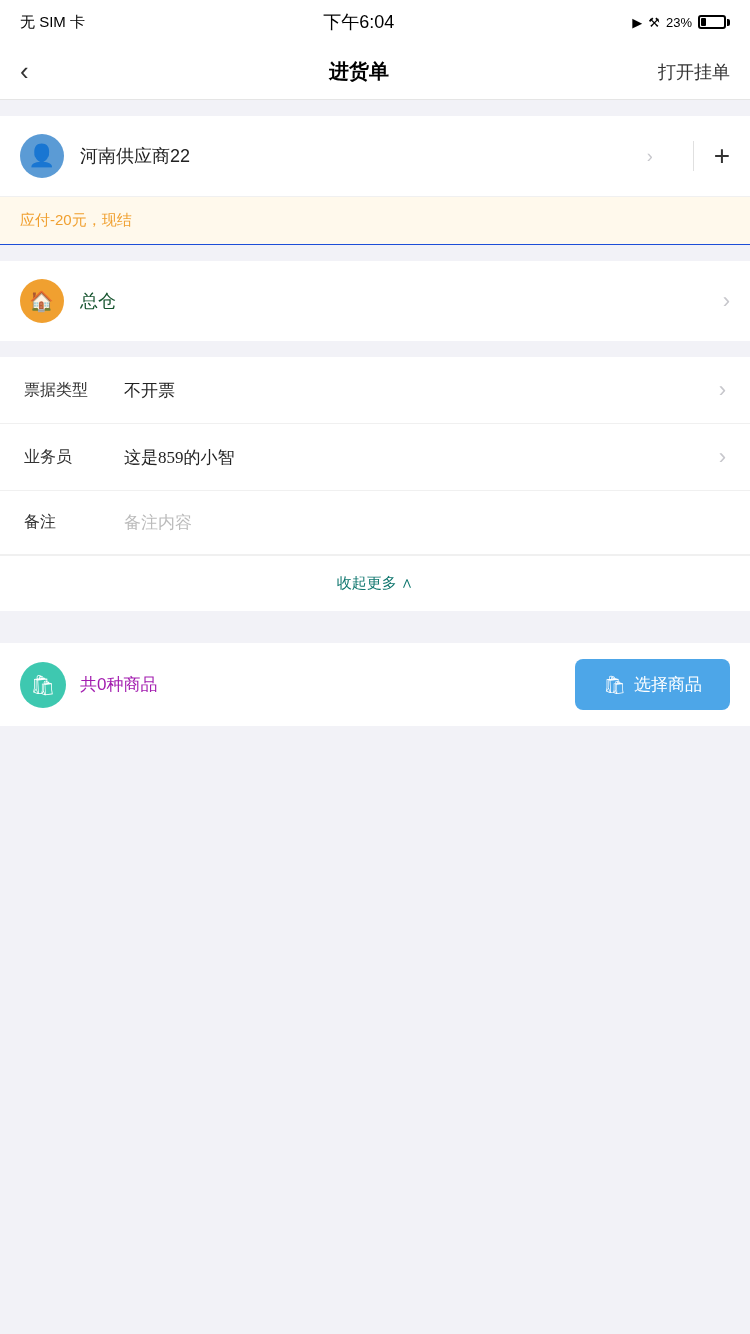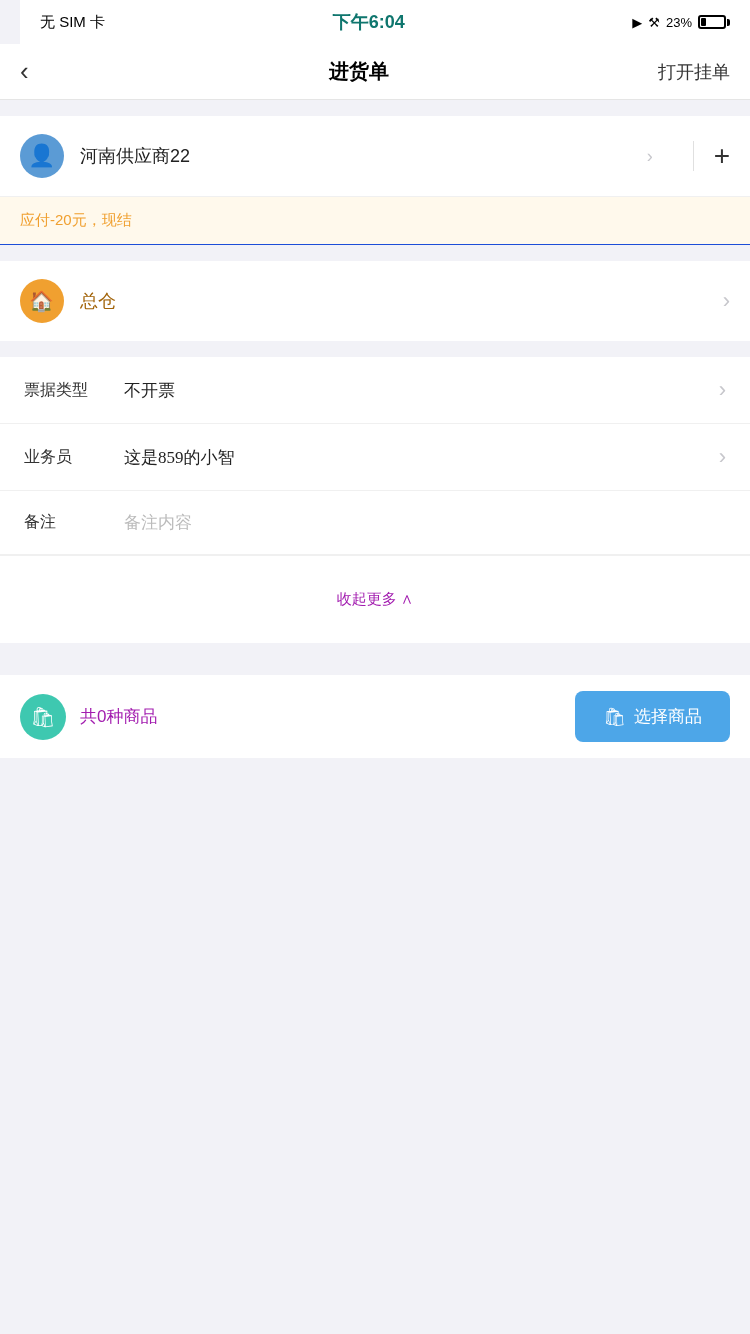--- a/index.html
+++ b/index.html
@@ -15,24 +15,23 @@
     
     .status-bar {
       background: #fff;
       height: 44px;
       display: flex;
       align-items: center;
       justify-content: space-between;
       padding: 0 20px;
       font-size: 15px;
       font-weight: 500;
-      margin-left: 20px;
     }
     .status-left { font-size: 15px; color: #000; }
-    .status-center { font-size: 18px; font-weight: 700; color: #0f766e; text-align: right; }
+    .status-center { font-size: 18px; font-weight: 400; color: #000000; text-align: right; }
     .status-right { display: flex; align-items: center; gap: 6px; font-size: 13px; color: #000; }
 
     
     .nav-bar {
       background: #fff;
       height: 56px;
       display: flex;
       align-items: center;
       justify-content: space-between;
       padding: 0 20px;
@@ -141,21 +140,21 @@
       margin-right: 16px;
       flex-shrink: 0;
     }
     .warehouse-icon {
       color: #fff;
       font-size: 20px;
     }
     .warehouse-name {
       flex: 1;
       font-size: 18px;
-      color: #a16207;
+      color: #14532d;
       font-weight: 500;
     }
     .row-chevron {
       color: #c7c7cc;
       font-size: 18px;
     }
 
     
     .form-row {
       display: flex;
@@ -186,23 +185,23 @@
     .form-chevron {
       color: #c7c7cc;
       font-size: 18px;
       margin-left: 8px;
     }
 
     
     .collapse-row {
       background: #fff;
       text-align: center;
-      padding: 34px;
+      padding: 18px;
       font-size: 15px;
-      color: #a21caf;
+      color: #0f766e;
       cursor: pointer;
       border-top: 1px solid #f0f0f0;
     }
 
     
     .product-bar {
       background: #fff;
       display: flex;
       align-items: center;
       padding: 16px 20px;

